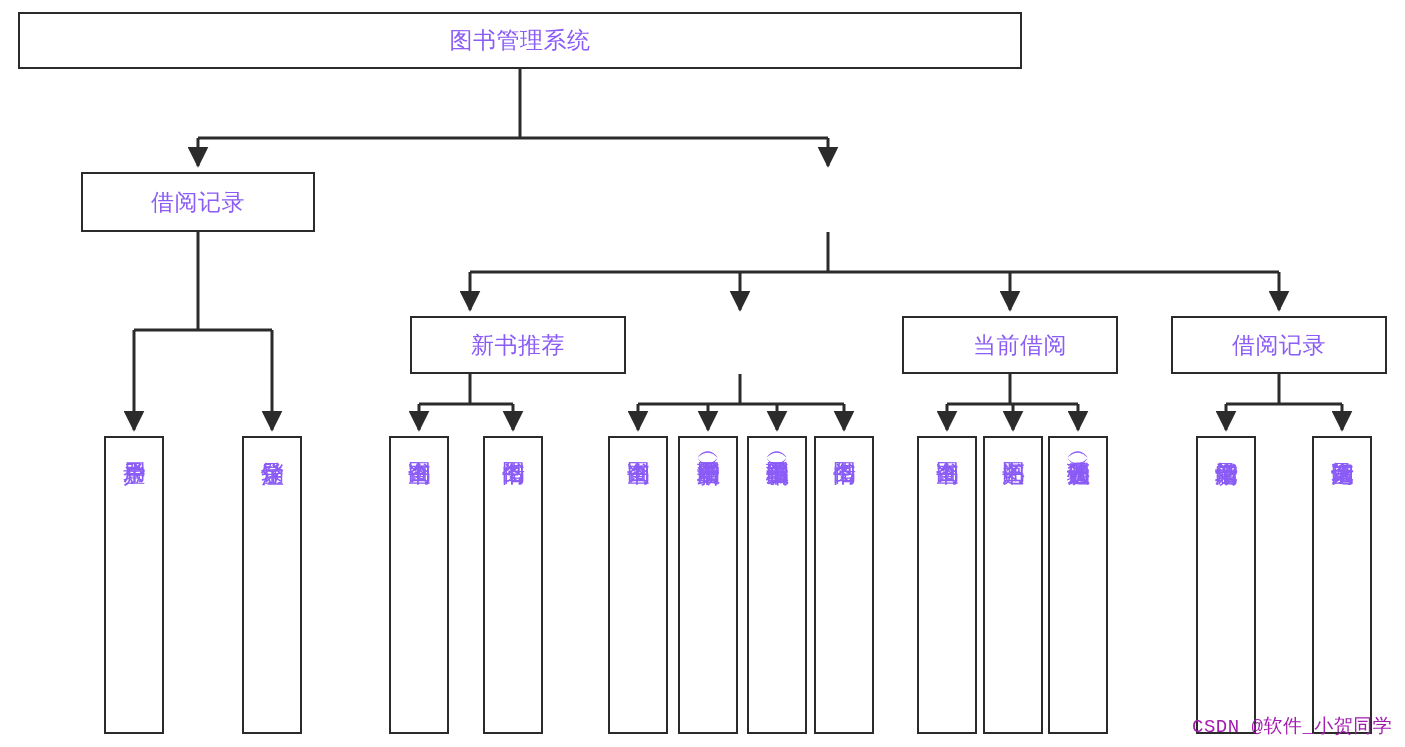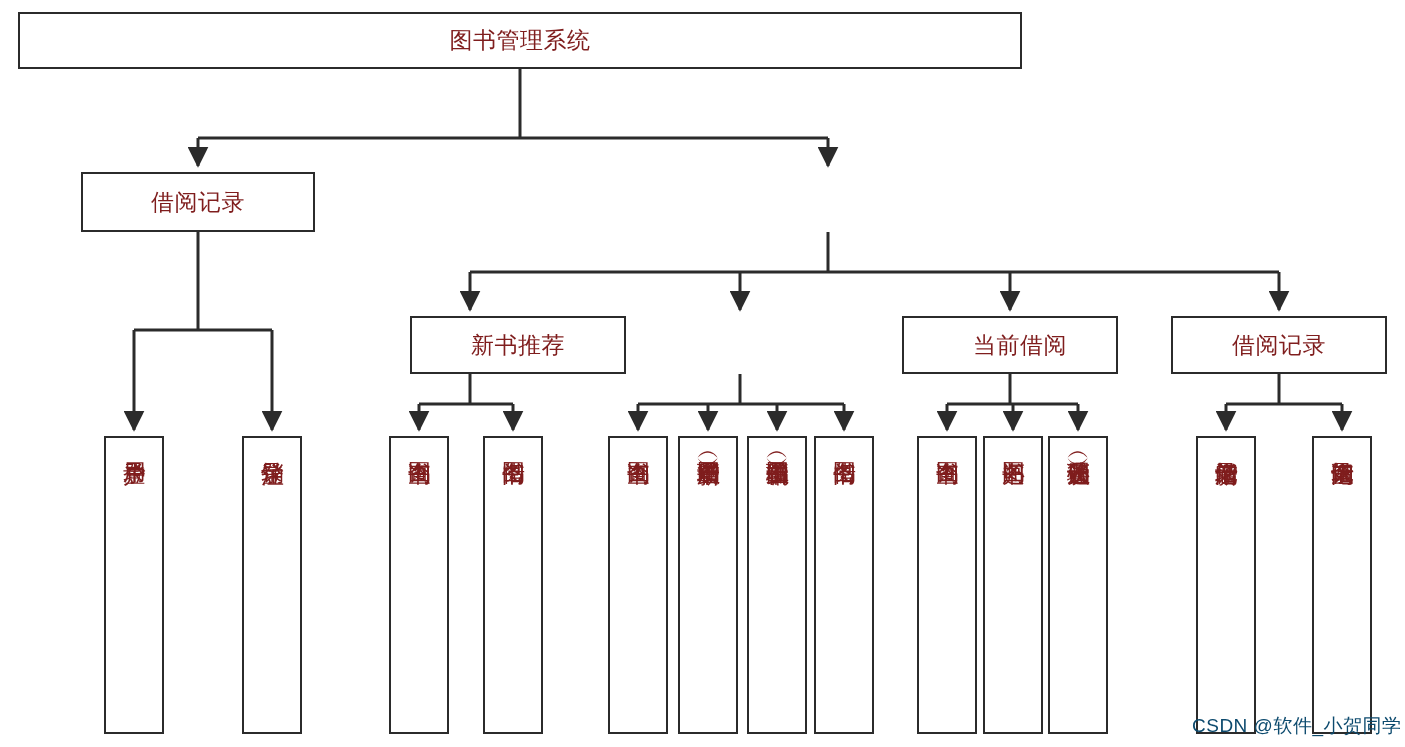--- a/index.html
+++ b/index.html
@@ -28,21 +28,21 @@
     pointer-events: none;
   }
   .node {
     position: absolute;
     box-sizing: border-box;
     border: 2.5px solid #2b2b2b;
     background: #ffffff;
     display: flex;
     align-items: center;
     justify-content: center;
-    color: #7f1d1d;
+    color: #8b5cf6;
   }
   .node.horiz {
     font-size: 23px;
     letter-spacing: 0.5px;
     line-height: 1;
   }
   .node.vert {
     font-size: 23px;
     line-height: 1.12;
     letter-spacing: 0px;
@@ -58,23 +58,23 @@
   }
   .node .htext {
     display: block;
     white-space: nowrap;
   }
   .watermark {
     position: absolute;
     left: 1192px;
     top: 713px;
     font-size: 19px;
-    color: #0c4a6e;
+    color: #a21caf;
     white-space: nowrap;
-    font-family: Liberation Sans, sans-serif;
+    font-family: Liberation Mono, monospace;
     letter-spacing: 0.5px;
   }
 </style>
 </head>
 <body>
 
 <div id="diagram-root">
 
   <svg class="wires" viewBox="0 0 1405 747" xmlns="http://www.w3.org/2000/svg">
     <defs>

